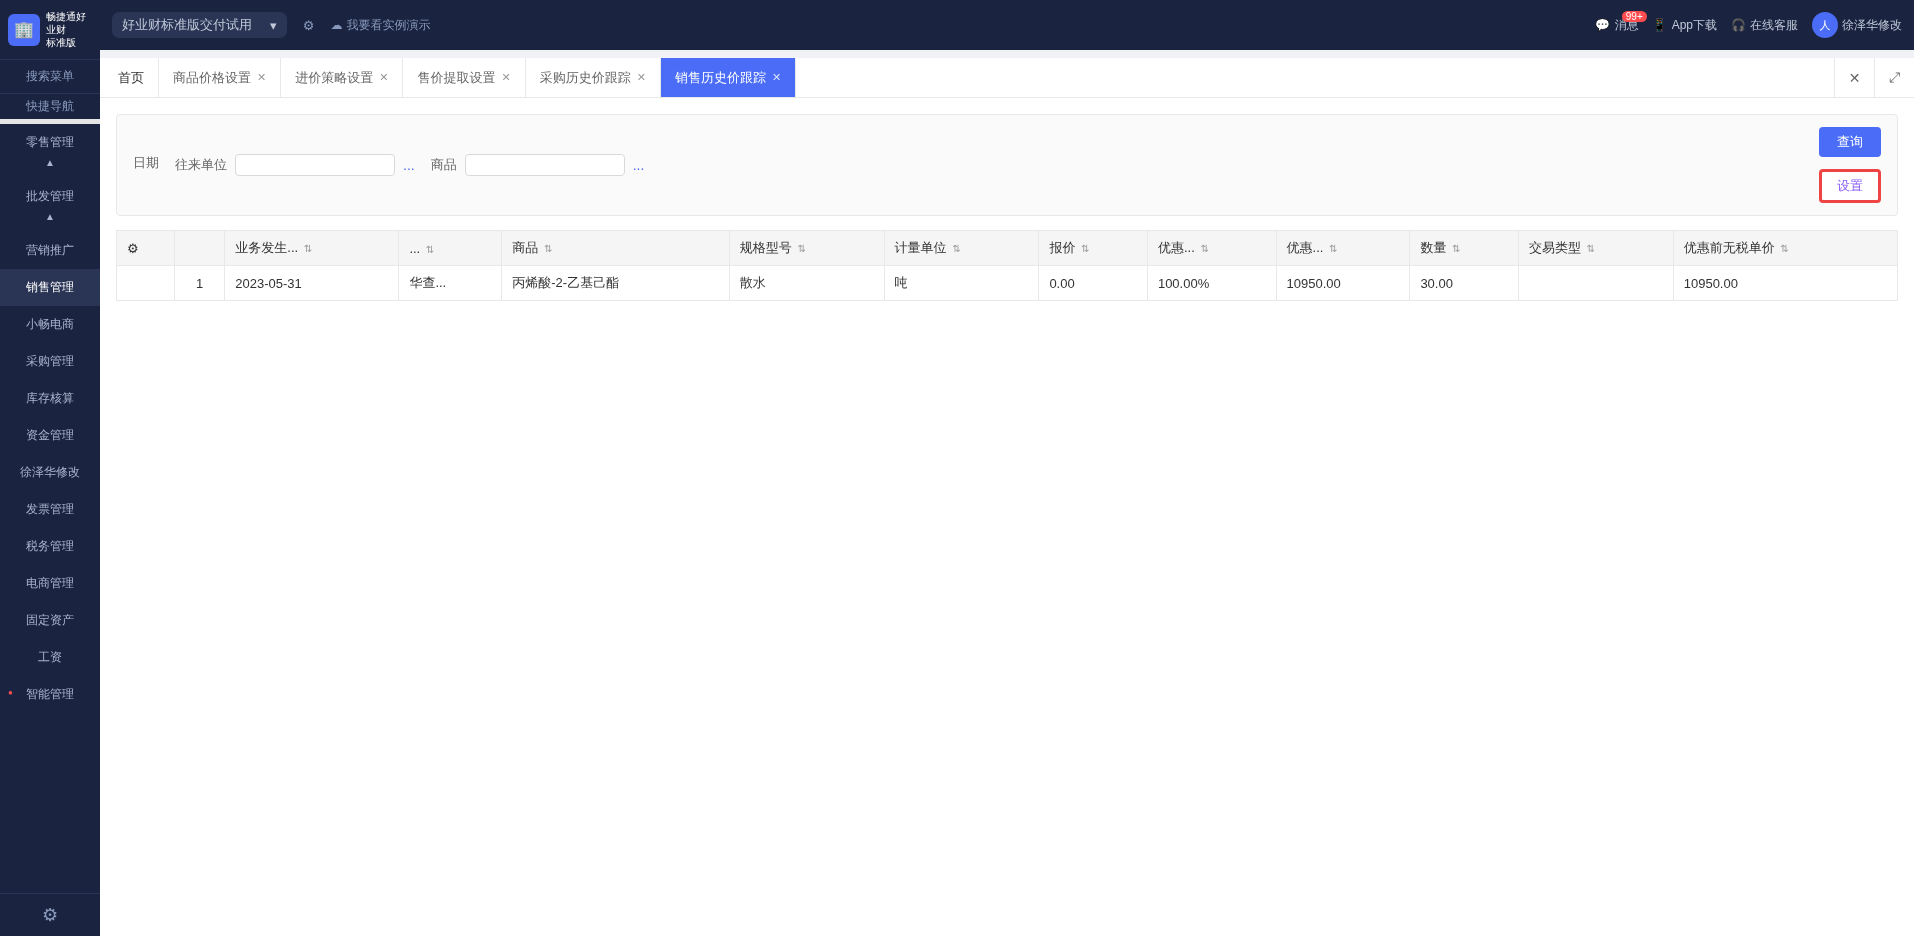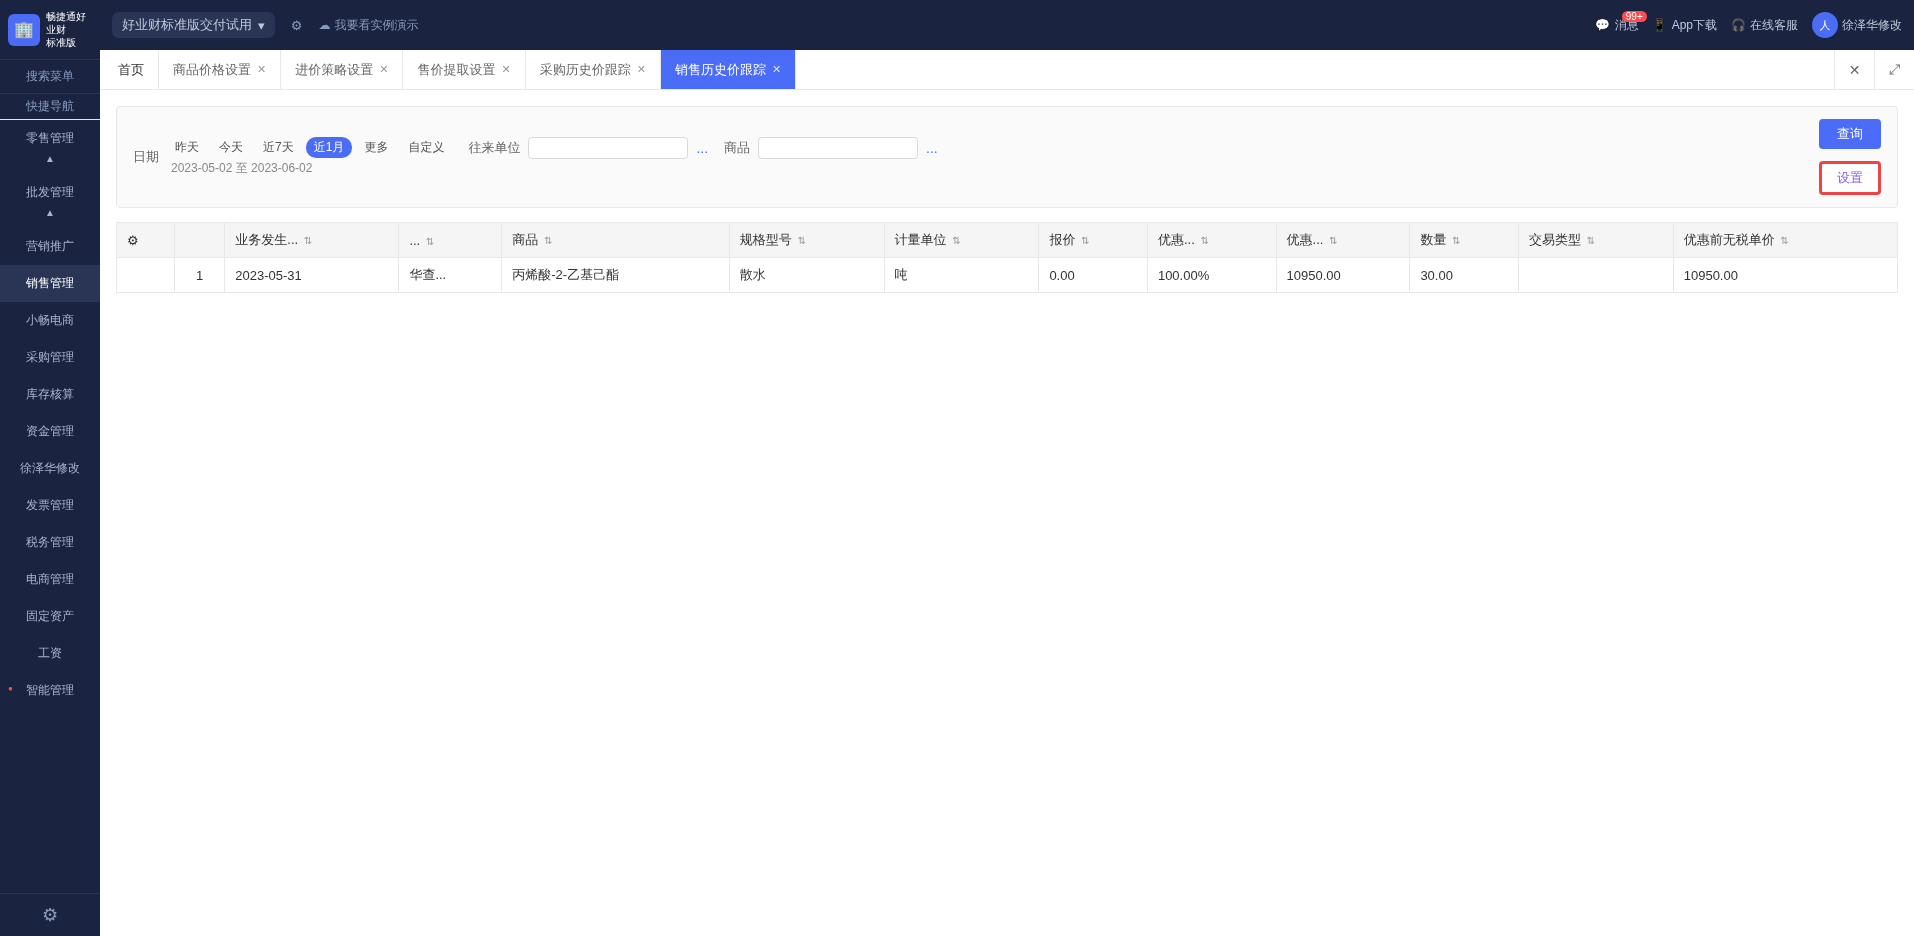--- a/index.html
+++ b/index.html
@@ -44,21 +44,21 @@
       cursor: pointer;
       text-align: center;
       border-bottom: 1px solid #2a3555;
     }
     .sidebar-nav {
       padding: 4px;
       font-size: 12px;
       color: #8899bb;
       text-align: center;
       cursor: pointer;
-      border-bottom: 1px solid #e5e5e5;
+      border-bottom: 5px solid #e5e5e5;
     }
     .sidebar-item {
       padding: 10px 4px;
       text-align: center;
       cursor: pointer;
       color: #aab4cc;
       font-size: 12px;
       display: flex;
       flex-direction: column;
       align-items: center;
@@ -94,21 +94,21 @@
       align-items: center;
       justify-content: space-between;
       padding: 0 12px;
       height: 50px;
       color: #c0c8d8;
     }
     .top-header-left { display: flex; align-items: center; gap: 8px; }
     .app-selector {
       display: flex;
       align-items: center;
-      gap: 6px;
+      gap: 18px;
       background: #2a3555;
       border-radius: 7px;
       padding: 4px 10px;
       cursor: pointer;
       color: #c0c8d8;
       font-size: 13px;
     }
     .gear-btn {
       width: 28px;
       height: 28px;
@@ -169,20 +169,21 @@
 
     
     .tab-bar {
       background: #fff;
       display: flex;
       align-items: center;
       border-bottom: 1px solid #e8e8e8;
       height: 40px;
       padding-left: 4px;
       overflow: hidden;
+      margin-top: 8px;
     }
     .tab {
       display: flex;
       align-items: center;
       gap: 6px;
       padding: 0 14px;
       height: 40px;
       cursor: pointer;
       font-size: 13px;
       color: #666;
@@ -501,31 +502,20 @@
     </div>
   </div>
 
   <div class="page-content">
 
 
     <div class="filter-area">
       <div style="display:flex; align-items:flex-start; gap:16px; flex:1; flex-wrap:wrap;">
         <div class="filter-group">
           <span class="filter-label">日期</span>
-          <div style="display:flex; flex-direction:column; gap:2px;">
-            <div class="date-options">
-              <span class="date-opt">昨天</span>
-              <span class="date-opt">今天</span>
-              <span class="date-opt">近7天</span>
-              <span class="date-opt active">近1月</span>
-              <span class="date-opt">更多</span>
-              <span class="date-opt">自定义</span>
-            </div>
-            <div class="date-range">2023-05-02 至 2023-06-02</div>
-          </div>
         </div>
 
         <div class="filter-group">
           <span class="filter-label">往来单位</span>
           <input class="filter-input" type="text" placeholder="" style="">
           <span class="filter-dots">...</span>
         </div>
 
         <div class="filter-group">
           <span class="filter-label">商品</span>

